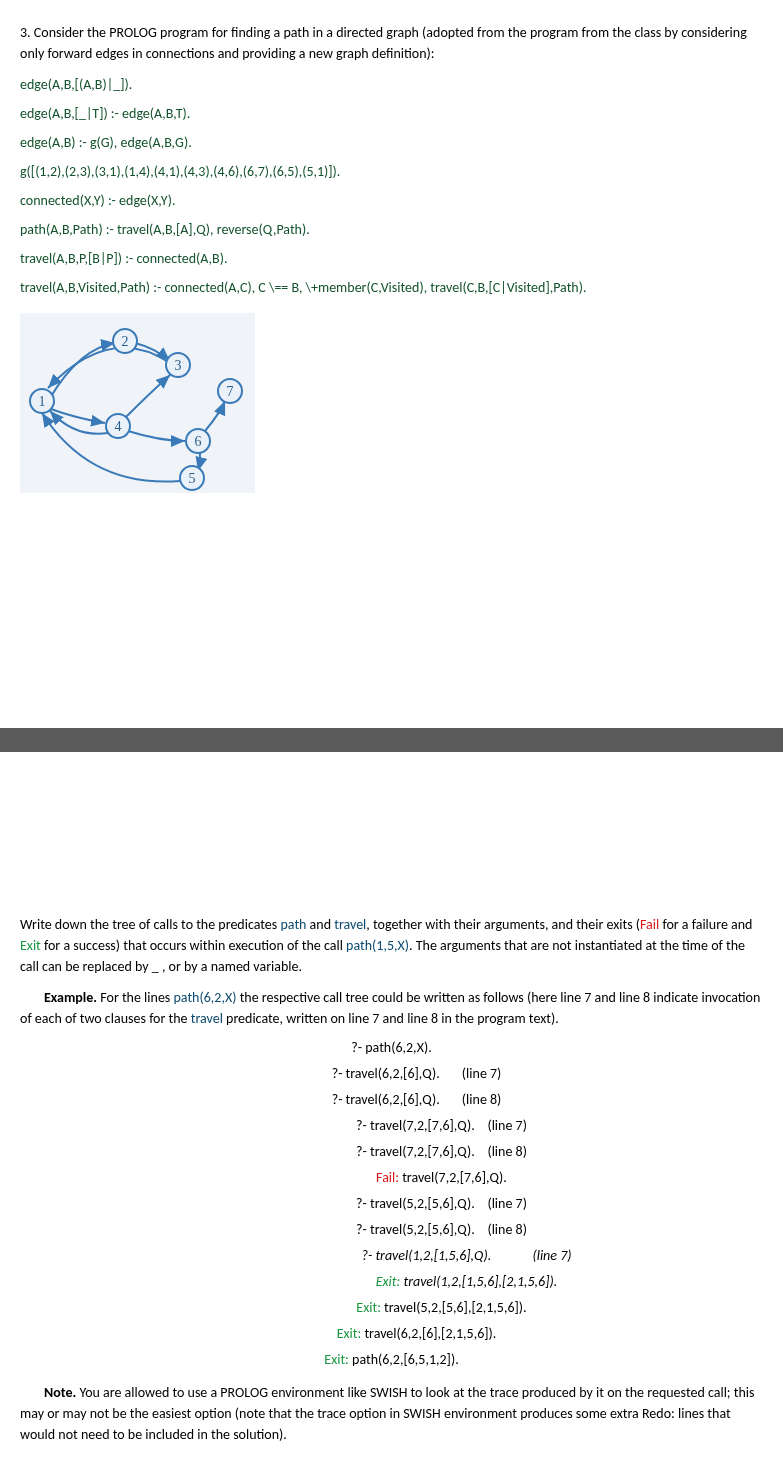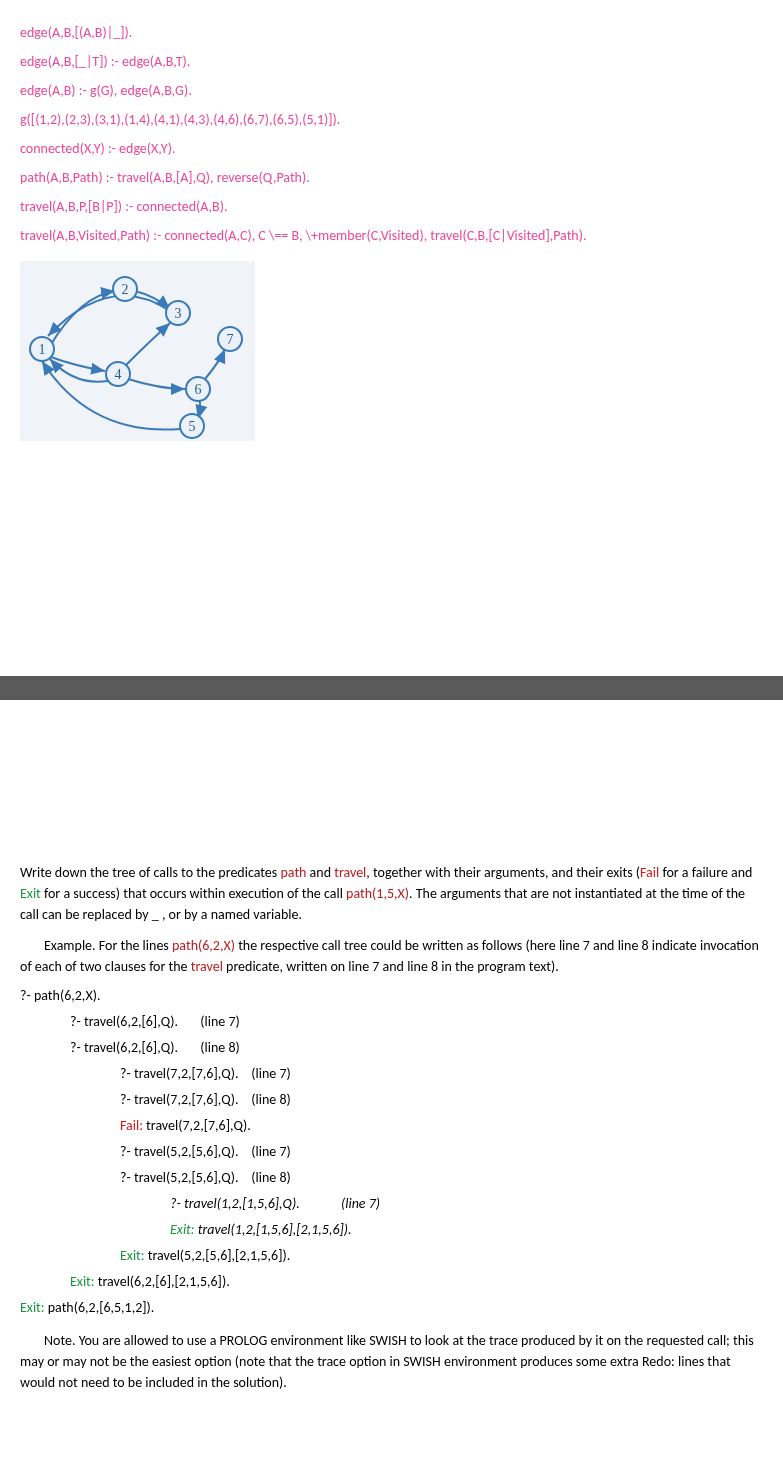--- a/index.html
+++ b/index.html
@@ -11,21 +11,21 @@
     width: 783px;
     line-height: 1.5;
   }
   .section {
     padding: 14px 20px 20px 20px;
   }
   .question-text {
     margin-bottom: 10px;
   }
   .code-line {
-    color: #ec4899;
+    color: #14532d;
     margin: 8px 0;
     font-family: Calibri, Arial, sans-serif;
   }
   .graph-image {
     margin: 15px 0 20px 0;
   }
   .divider {
     height: 24px;
     background: #5a5a5a;
     margin: 0;
@@ -33,35 +33,39 @@
   .gap-above {
     height: 195px;
     background: #fff;
   }
   .gap-below {
     height: 140px;
     background: #fff;
   }
   .green { color: #1a9641; margin-top: 26px; }
   .red { color: #d7191c; }
-  .blue-link { color: #b91c1c; }
-  .bold { font-weight: normal; padding-left: 24px; }
+  .blue-link { color: #0c4a6e; }
+  .bold { font-weight: bold; padding-left: 24px; }
   p { margin: 8px 0; }
-  .tree-line { margin: 5px 0; }
+  .tree-line { margin: 5px 0; text-align: center; }
   .indent1 { margin-left: 50px; }
   .indent2 { margin-left: 100px; }
   .indent3 { margin-left: 150px; font-style: italic; }
   .indent0 { margin-left: 0; }
   .example { margin-top: 10px; }
   svg { display: block; }
 </style>
 </head>
 <body>
 
 <div class="section">
+  <p class="question-text">
+    <span>3.</span>
+    <span>Consider the PROLOG program for finding a path in a directed graph (adopted from the program from the class by considering only forward edges in connections and providing a new graph definition):</span>
+  </p>
 
   <div class="code-line">edge(A,B,[(A,B)|_]).</div>
   <div class="code-line">edge(A,B,[_|T]) :- edge(A,B,T).</div>
   <div class="code-line">edge(A,B) :- g(G), edge(A,B,G).</div>
   <div class="code-line">g([(1,2),(2,3),(3,1),(1,4),(4,1),(4,3),(4,6),(6,7),(6,5),(5,1)]).</div>
   <div class="code-line">connected(X,Y) :- edge(X,Y).</div>
   <div class="code-line">path(A,B,Path) :- travel(A,B,[A],Q), reverse(Q,Path).</div>
   <div class="code-line">travel(A,B,P,[B|P]) :- connected(A,B).</div>
   <div class="code-line">travel(A,B,Visited,Path) :- connected(A,C), C \== B, \+member(C,Visited), travel(C,B,[C|Visited],Path).</div>
 

